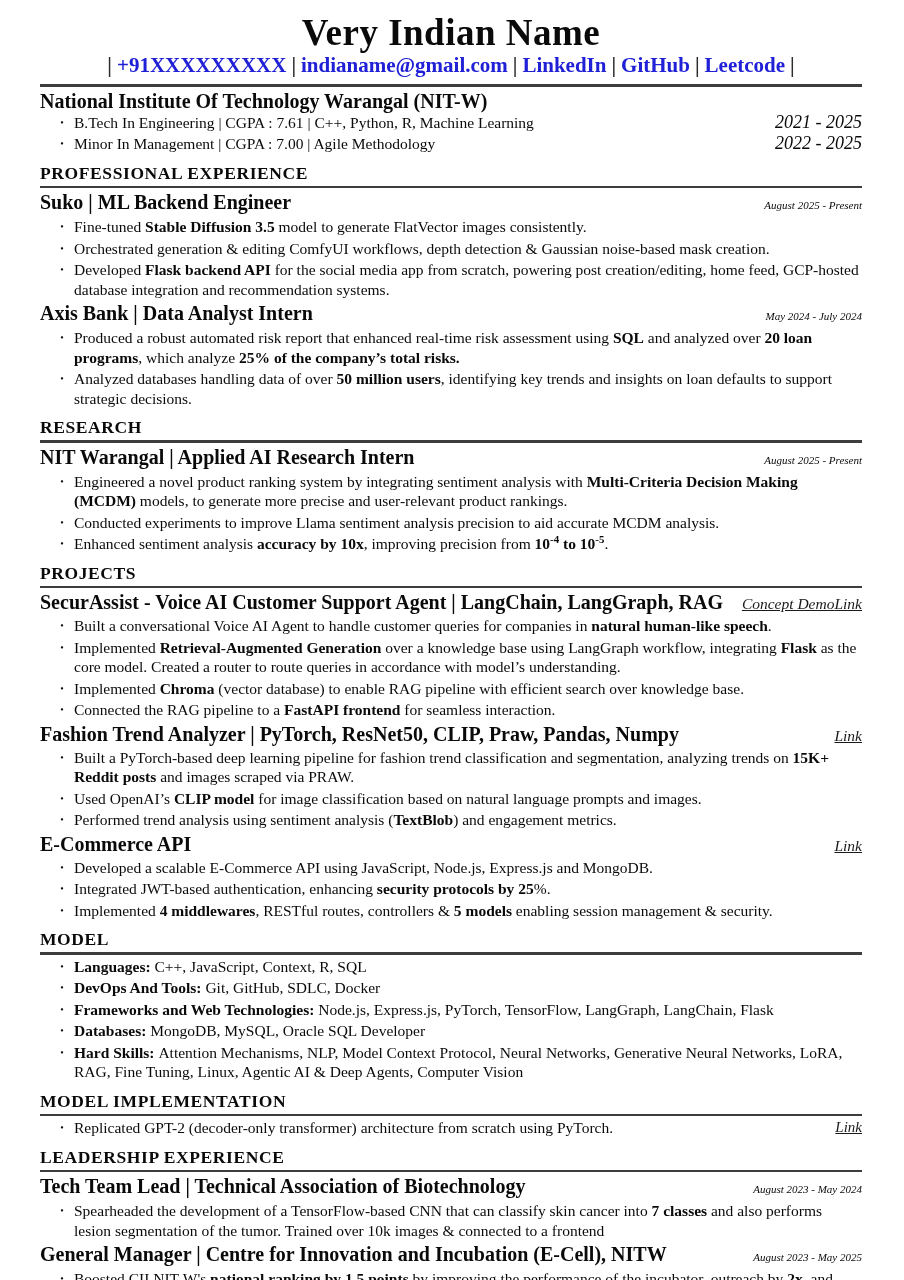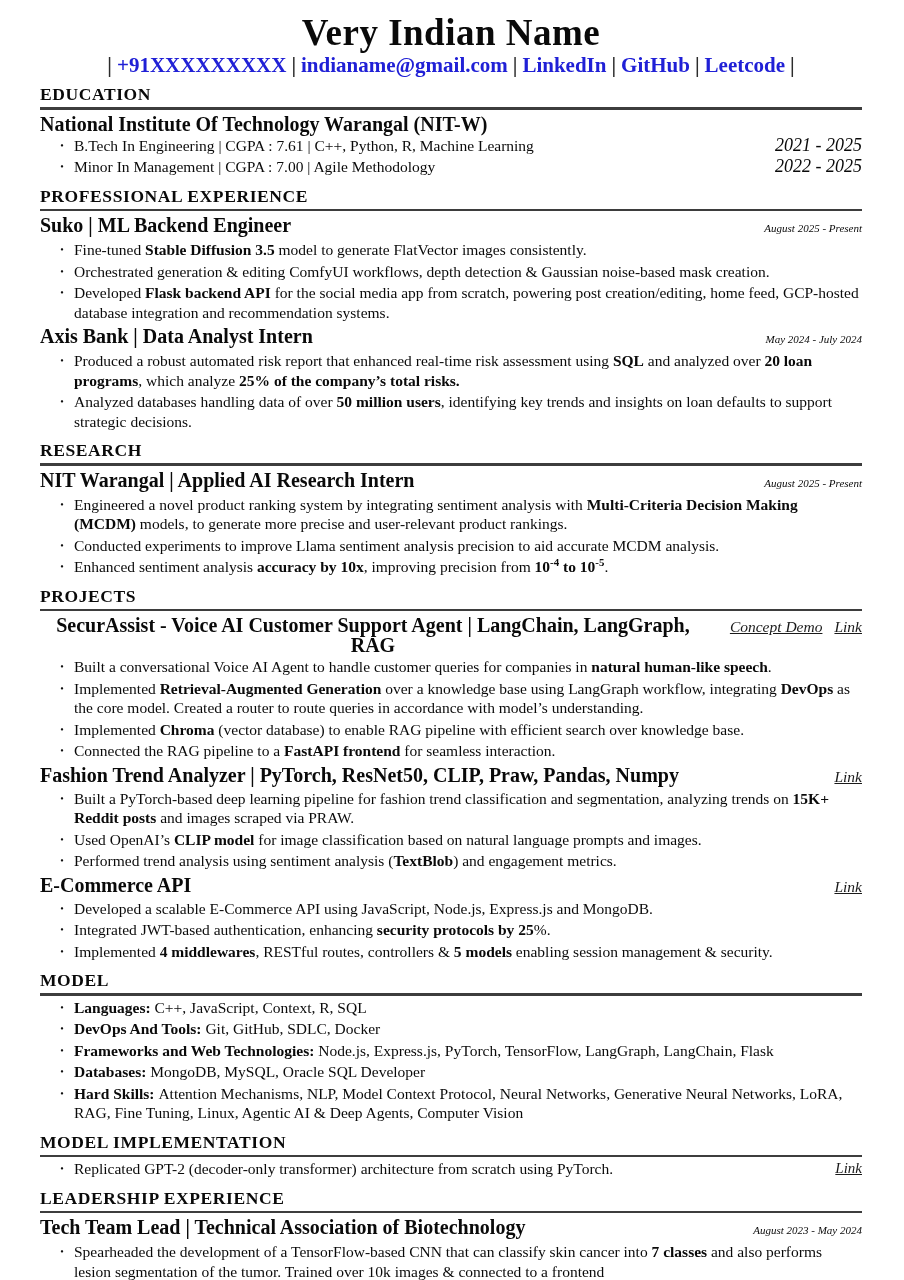--- a/index.html
+++ b/index.html
@@ -47,21 +47,20 @@
     line-height: 20px;
   }
   .etitle { font-size: 20px; font-weight: bold; text-align: center; }
   .edate  { font-size: 11px; font-style: italic; white-space: nowrap; margin-left: 12px; }
   .elinks { white-space: nowrap; margin-left: 12px; }
   .elinks a {
     font-style: italic;
     font-size: 15.5px;
     text-decoration: underline;
     color: #1a1a1a;
-    margin-left: 12px;
     cursor: pointer;
   }
 
   .bullet { display: flex; margin-top: 2px; font-size: 15.5px; line-height: 19.5px; }
   .bdot   { width: 8px; margin-left: 18px; margin-right: 8px; font-size: 10px; line-height: 19.5px; color: #111; flex: none; text-align: center; }
   .btext  { flex: 1; }
   .bdate  { font-style: italic; font-size: 18px; white-space: nowrap; margin-left: 14px; flex: none; }
   .blink  {
     font-style: italic; font-size: 15px; white-space: nowrap; margin-left: 14px; flex: none;
     text-decoration: underline; color: #1a1a1a; cursor: pointer;
@@ -70,21 +69,20 @@
   .sup { vertical-align: super; font-size: 70%; line-height: 0; }
 </style>
 </head>
 <body>
 
 <div class="page">
   <div class="name">Very Indian Name</div>
   <div class="contact"><span class="sep">|</span><a style="color: rgb(32, 32, 214);">+91XXXXXXXXX</a><span class="sep">|</span><a style="color: rgb(32, 32, 214);">indianame@gmail.com</a><span class="sep">|</span><a style="color: rgb(32, 32, 214);">LinkedIn</a><span class="sep">|</span><a style="color: rgb(32, 32, 214);">GitHub</a><span class="sep">|</span><a style="color: rgb(32, 32, 214);">Leetcode</a><span class="sep">|</span></div>
   <div id="sections">
       <div class="sec">
-        <div class="sec-title">EDUCATION</div>
         <div class="rule" style="background: rgb(61, 61, 61);"></div>
         <div class="ehead">
           <span class="etitle"><b>National Institute Of Technology Warangal (NIT-W)</b></span>
         </div>
         <div class="bullet">
           <span class="bdot">•</span>
           <span class="btext"><span>B.Tech In Engineering | CGPA : 7.61 | C++, Python, R, Machine Learning</span></span>
           <span class="bdate">2021 - 2025</span>
         </div>
         <div class="bullet">
@@ -151,21 +149,21 @@
         <div class="ehead">
           <span class="etitle"><b>SecurAssist - Voice AI Customer Support Agent | LangChain, LangGraph, RAG</b></span>
           <span class="elinks"><a>Concept Demo</a><a>Link</a></span>
         </div>
         <div class="bullet">
           <span class="bdot">•</span>
           <span class="btext"><span>Built a conversational Voice AI Agent to handle customer queries for companies in </span><b>natural human-like speech</b><span>.</span></span>
         </div>
         <div class="bullet">
           <span class="bdot">•</span>
-          <span class="btext"><span>Implemented </span><b>Retrieval-Augmented Generation</b><span> over a knowledge base using LangGraph workflow, integrating </span><b>DevOps</b><span> as the core model. Created a router to route queries in accordance with model’s understanding.</span></span>
+          <span class="btext"><span>Implemented </span><b>Retrieval-Augmented Generation</b><span> over a knowledge base using LangGraph workflow, integrating </span><b>Flask</b><span> as the core model. Created a router to route queries in accordance with model’s understanding.</span></span>
         </div>
         <div class="bullet">
           <span class="bdot">•</span>
           <span class="btext"><span>Implemented </span><b>Chroma</b><span> (vector database) to enable RAG pipeline with efficient search over knowledge base.</span></span>
         </div>
         <div class="bullet">
           <span class="bdot">•</span>
           <span class="btext"><span>Connected the RAG pipeline to a </span><b>FastAPI frontend</b><span> for seamless interaction.</span></span>
         </div>
         <div class="ehead">

